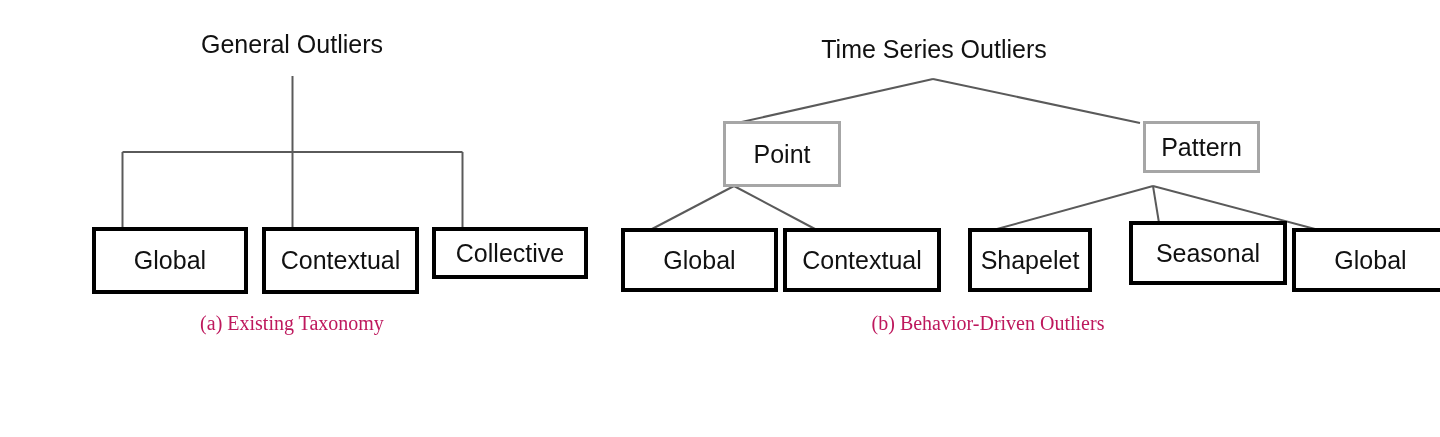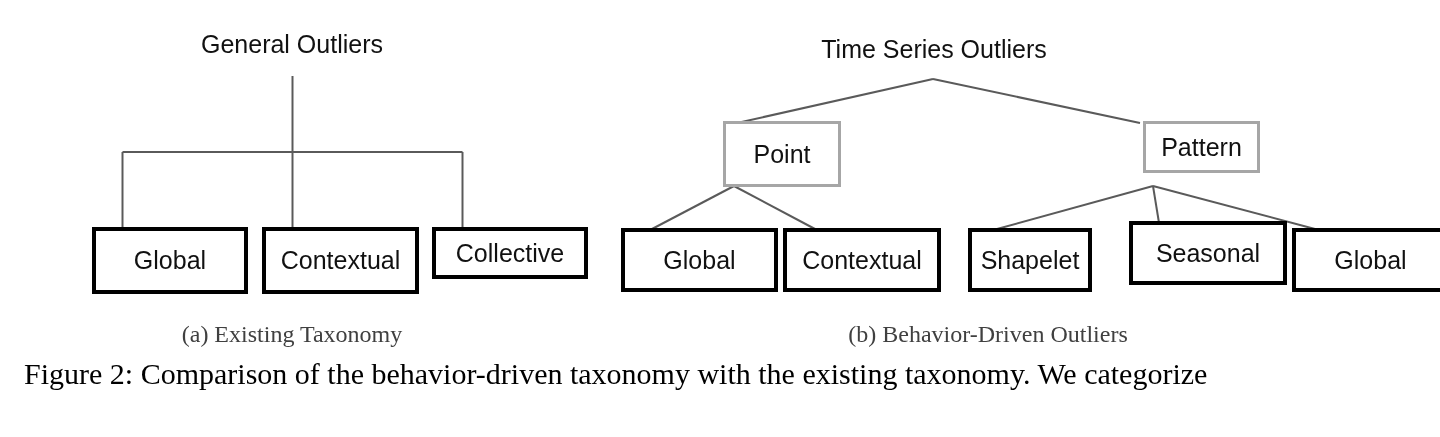--- a/index.html
+++ b/index.html
@@ -38,24 +38,23 @@
     margin-left: 48px;
   }
   .group-node {
     border: 3px solid #a6a6a6;
   }
   .panel-caption {
     position: absolute;
     width: 400px;
     text-align: center;
     font-family: "Liberation Serif", serif;
-    font-size: 24px;
-    color: #404040;
+    font-size: 20px;
+    color: #be185d;
     white-space: nowrap;
-    margin-top: 9px;
   }
   .fig-caption {
     position: absolute;
     left: 24px;
     top: 355px;
     width: 1404px;
     font-family: "Liberation Serif", serif;
     font-size: 30px;
     line-height: 37px;
     color: #000000;
@@ -120,16 +119,15 @@
   <div class="node" style="left:1081px; top:221px; width:158px; height:64px;">
     <span>Seasonal</span>
   </div>
   <div class="node" style="left:1244px; top:228px; width:157px; height:64px;">
     <span>Global</span>
   </div>
 
   <div class="panel-caption" style="left:788px; top:312px;">(b) Behavior-Driven Outliers</div>
 
   <div class="fig-caption">
-    <div>Figure 2: Comparison of the behavior-driven taxonomy with the existing taxonomy. We categorize</div>
   </div>
 
 </div>
 
 </body></html>

